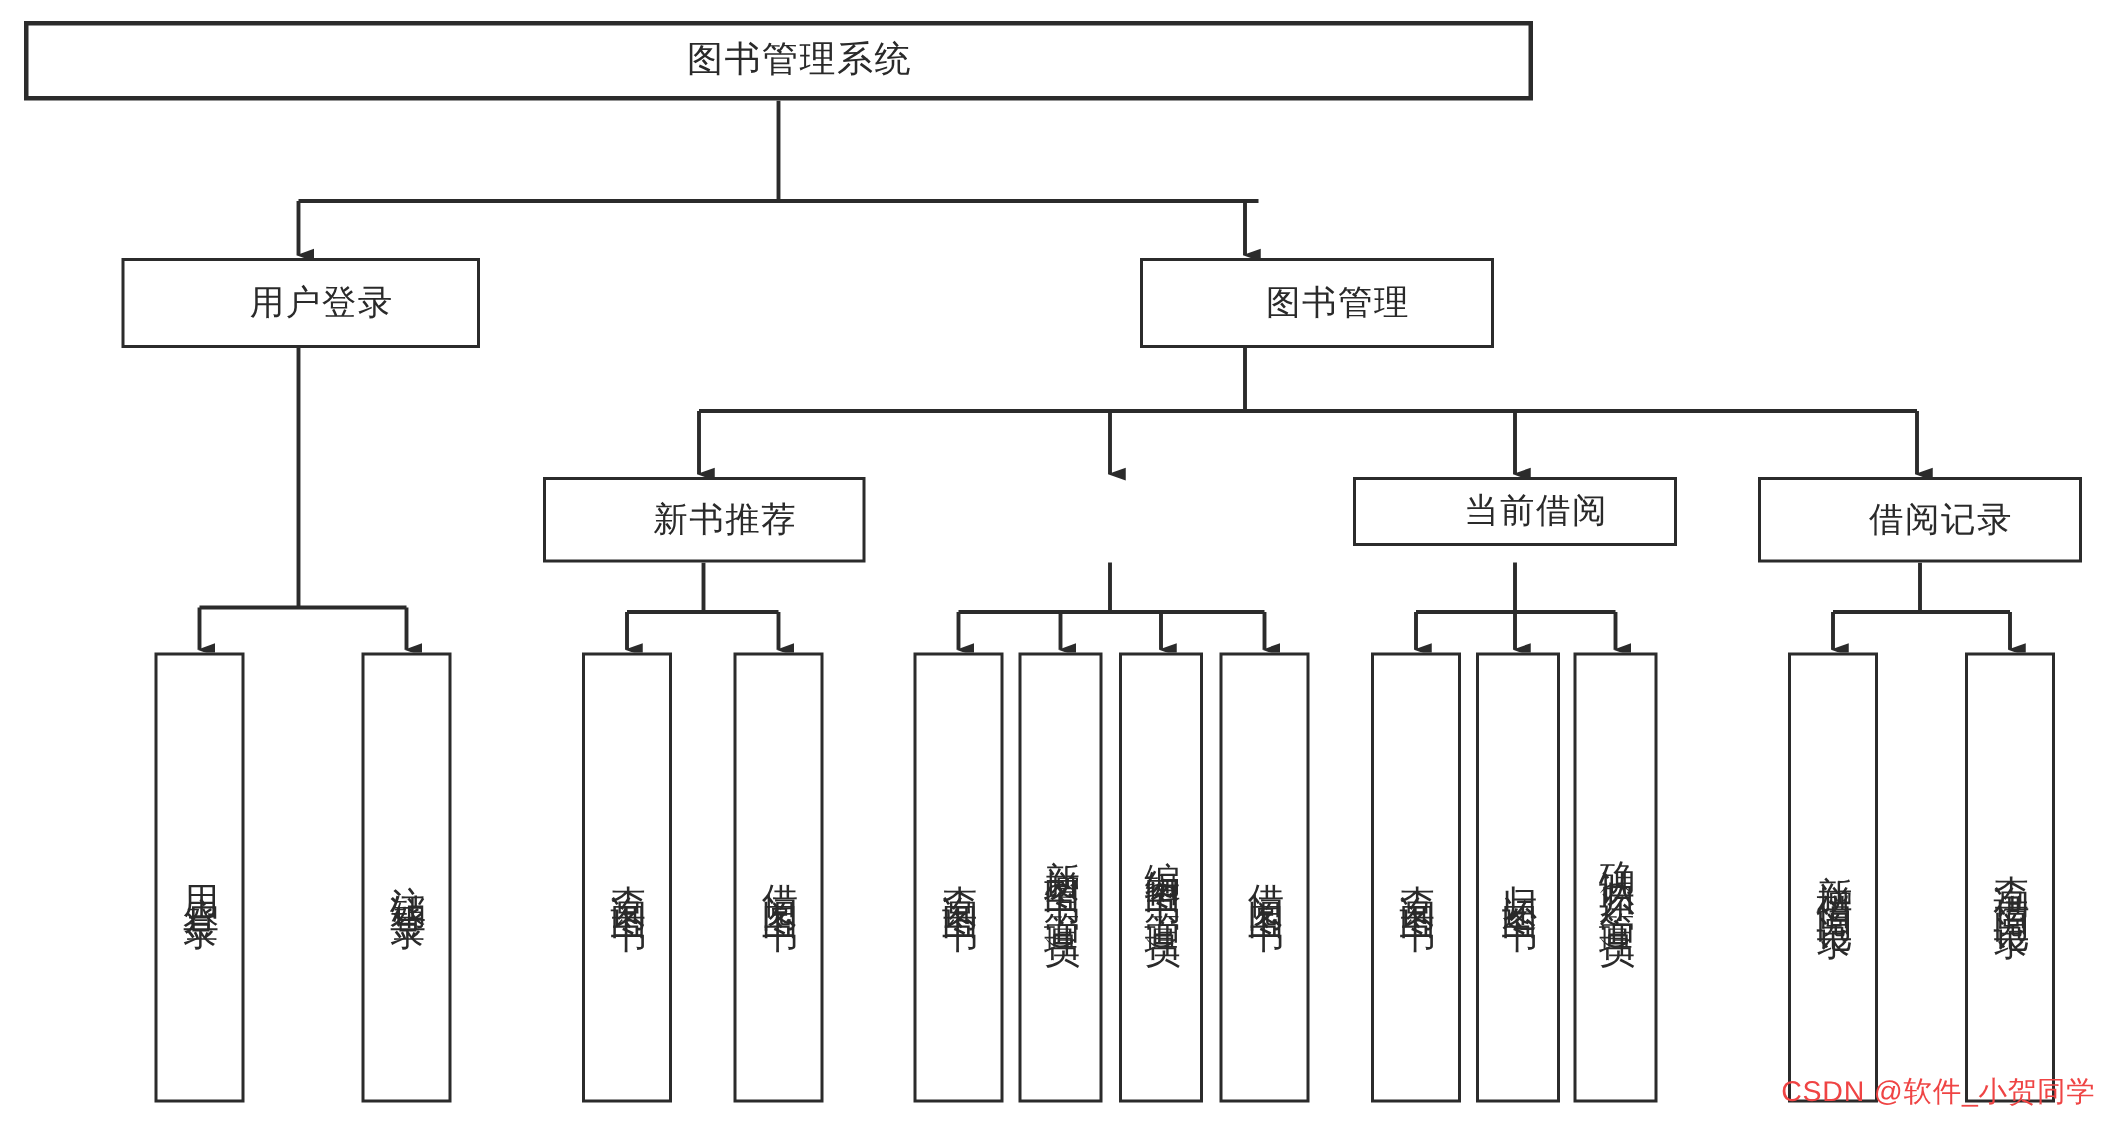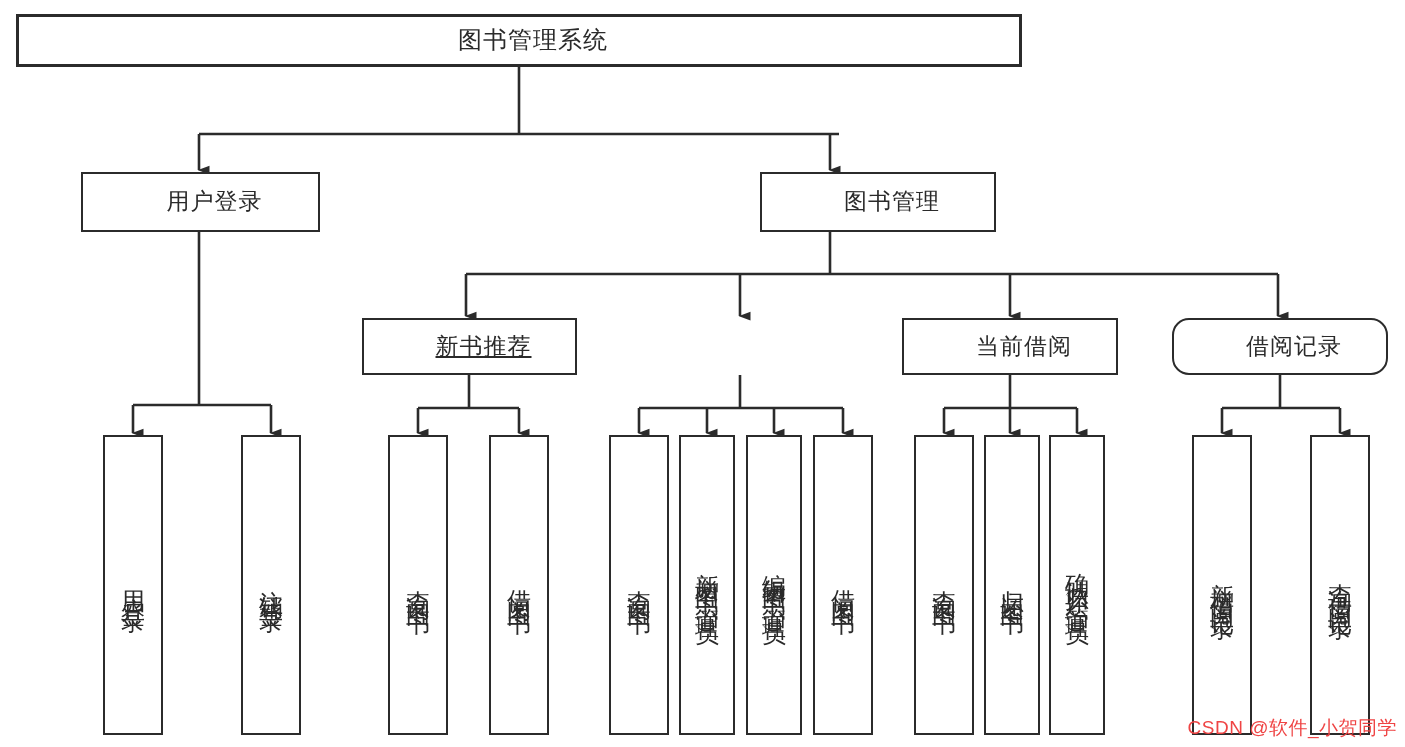--- a/index.html
+++ b/index.html
@@ -128,26 +128,26 @@
       <path d="M1340,408 L1340,433" marker-end="url(#arw)"></path>
     </g>
   </svg>
 
   <div class="node h root" style="left:16px; top:14px; width:1006px; height:53px;">图书管理系统</div>
 
   <div class="node h" style="left:81px; top:172px; width:239px; height:60px;">用户登录</div>
 
   <div class="node h" style="left:712px; top:172px; width:236px; height:60px;margin-left:48px;">图书管理</div>
 
-  <div class="node h" style="left:362px; top:318px; width:215px; height:57px;text-decoration:underline;">新书推荐</div>
+  <div class="node h" style="left:362px; top:318px; width:215px; height:57px;">新书推荐</div>
 
 
-  <div class="node h" style="left:902px; top:318px; width:216px; height:57px;">当前借阅</div>
+  <div class="node h" style="left:902px; top:318px; width:216px; height:46px;">当前借阅</div>
 
-  <div class="node h" style="left:1172px; top:318px; width:216px; height:57px;border-radius:17px;">借阅记录</div>
+  <div class="node h" style="left:1172px; top:318px; width:216px; height:57px;">借阅记录</div>
 
   <div class="node leaf" style="left:103px; top:435px; width:60px; height:300px;">
     <span>用户登录</span>
   </div>
   <div class="node leaf" style="left:241px; top:435px; width:60px; height:300px;">
     <span>注销登录</span>
   </div>
 
   <div class="node leaf" style="left:388px; top:435px; width:60px; height:300px;">
     <span>查询图书</span>

